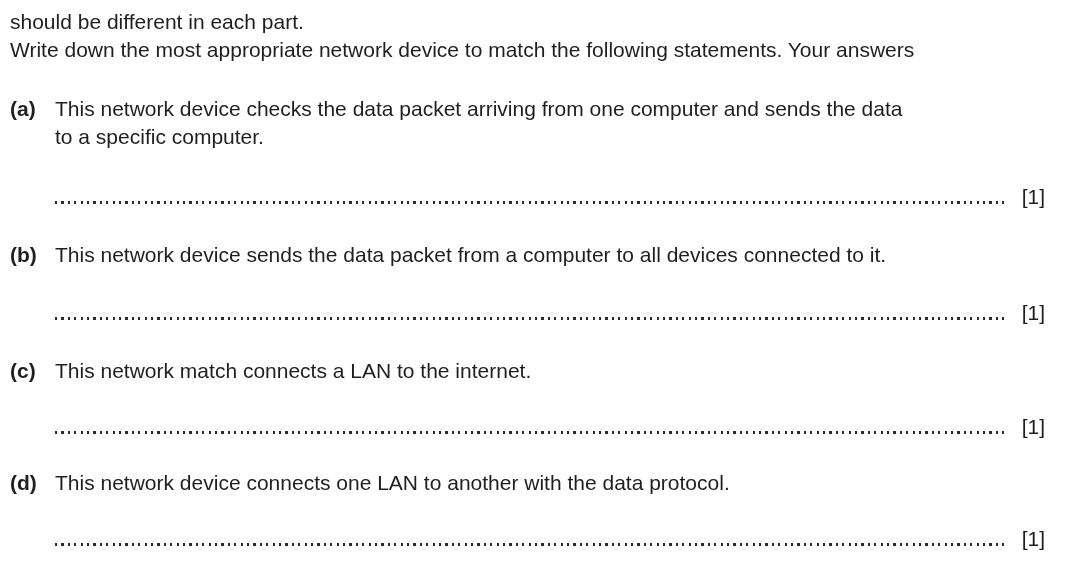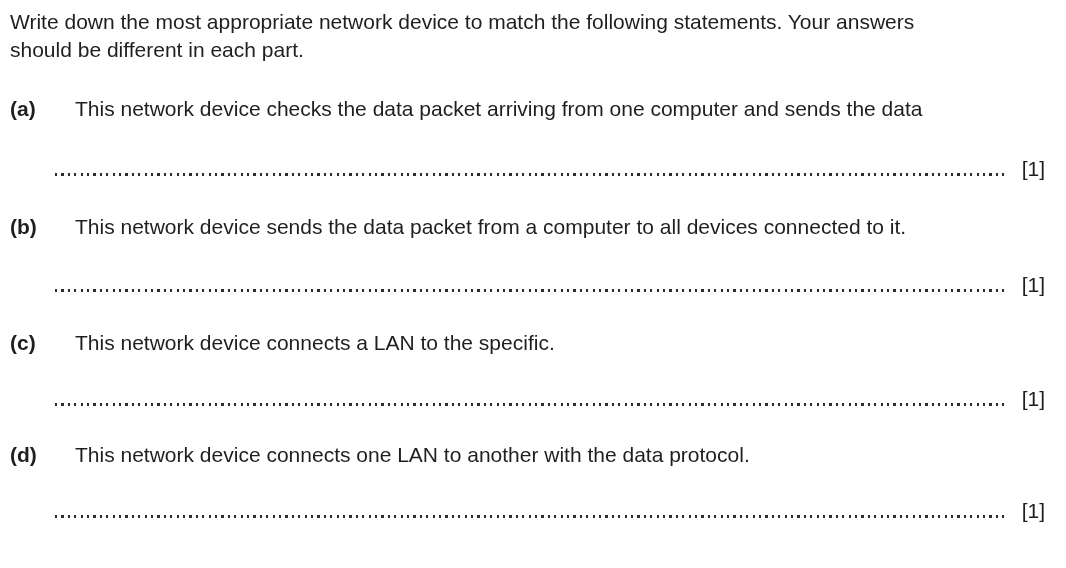--- a/index.html
+++ b/index.html
@@ -33,21 +33,20 @@
   .q-c { margin-top: 30px; }
   .q-d { margin-top: 28px; }
   .qlabel {
     flex: 0 0 45px;
     font-weight: 700;
     white-space: nowrap;
   }
   .qtext {
     flex: 1 1 auto;
     min-width: 0;
-    margin-left: 20px;
   }
   .qtext .line {
     white-space: nowrap;
   }
   .answer-row {
     display: flex;
     align-items: flex-end;
     height: 28px;
     margin-left: 45px;
   }
@@ -70,28 +69,29 @@
     line-height: 28px;
     white-space: nowrap;
   }
 </style>
 </head>
 <body>
 
 <div class="page">
 
   <div class="intro">
+    <div class="line">should be different in each part.</div>
     <div class="line">Write down the most appropriate network device to match the following statements. Your answers</div>
-    <div class="line">should be different in each part.</div>
   </div>
 
   <div class="question q-a">
     <span class="qlabel">(a)</span>
     <div class="qtext">
       <div class="line">This network device checks the data packet arriving from one computer and sends the data</div>
+      <div class="line">to a specific computer.</div>
     </div>
   </div>
   <div class="answer-row ans-a">
     <div class="dots"></div>
     <span class="marks">[1]</span>
   </div>
 
   <div class="question q-b">
     <span class="qlabel">(b)</span>
     <div class="qtext">
@@ -99,21 +99,21 @@
     </div>
   </div>
   <div class="answer-row ans-b">
     <div class="dots"></div>
     <span class="marks">[1]</span>
   </div>
 
   <div class="question q-c">
     <span class="qlabel">(c)</span>
     <div class="qtext">
-      <div class="line">This network device connects a LAN to the specific.</div>
+      <div class="line">This network match connects a LAN to the internet.</div>
     </div>
   </div>
   <div class="answer-row ans-c">
     <div class="dots"></div>
     <span class="marks">[1]</span>
   </div>
 
   <div class="question q-d">
     <span class="qlabel">(d)</span>
     <div class="qtext">

